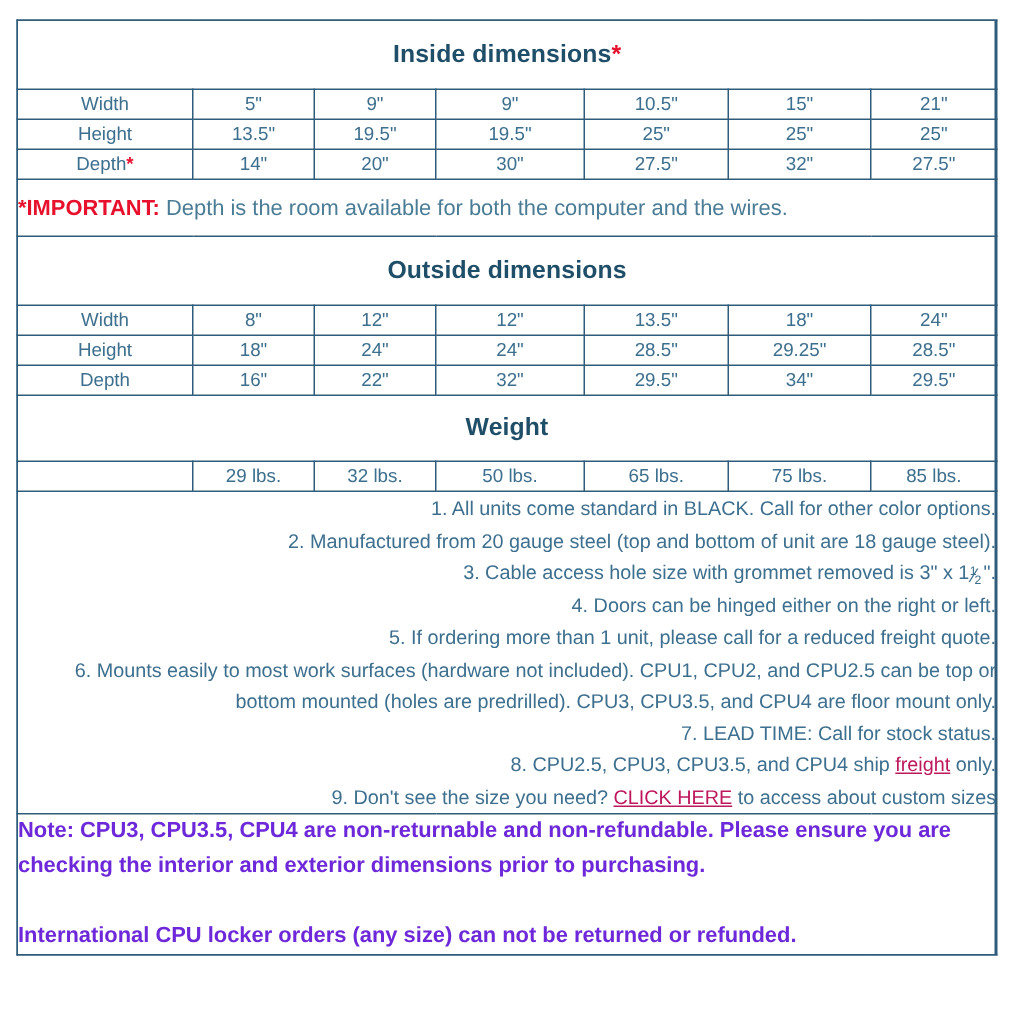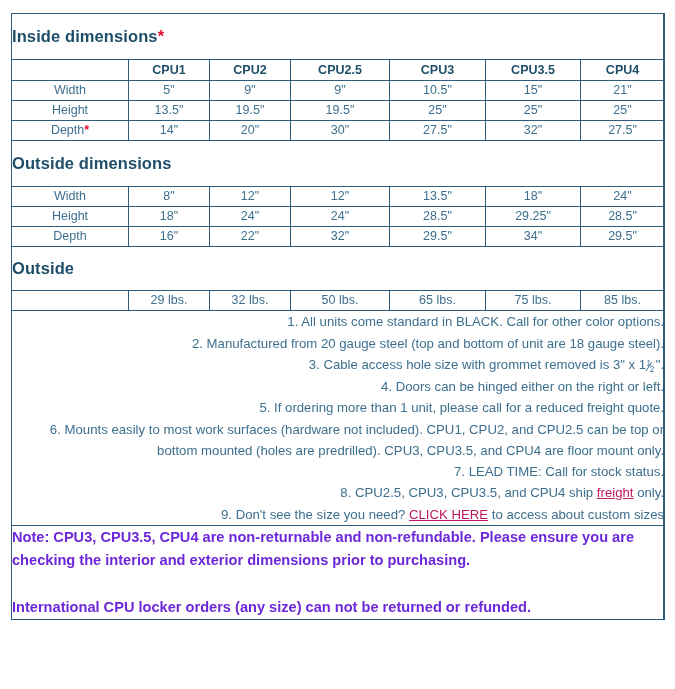--- a/index.html
+++ b/index.html
@@ -47,20 +47,21 @@
   col.c1 { width: 81px; }
   col.c2 { width: 81px; }
   col.c3 { width: 99px; }
   col.c4 { width: 96px; }
   col.c5 { width: 95px; }
   col.c6 { width: 84px; }
 
   
   .section-head {
     height: 45px;
+    text-align: center;
     font-size: 16.5px;
     font-weight: bold;
     color: #1f4e68;
     letter-spacing: 0.1px;
   }
   .section-head.weight-head { height: 43px; }
   .red-star { color: #e8112d; font-weight: bold; }
 
   
   .col-head td {
@@ -172,29 +173,20 @@
         <col class="c6">
     </colgroup>
     <tbody>
 
       <tr>
         <td class="section-head" colspan="7">
           <span>Inside dimensions</span><span class="red-star">*</span>
         </td>
       </tr>
 
-      <tr class="col-head">
-        <td></td>
-        <td>CPU1</td>
-        <td>CPU2</td>
-        <td>CPU2.5</td>
-        <td>CPU3</td>
-        <td>CPU3.5</td>
-        <td>CPU4</td>
-      </tr>
 
       <tr class="data-row">
         <td class="row-label">Width</td>
         <td>5"</td>
         <td>9"</td>
         <td>9"</td>
         <td>10.5"</td>
         <td>15"</td>
         <td>21"</td>
       </tr>
@@ -212,20 +204,25 @@
       <tr class="data-row">
         <td class="row-label"><span>Depth</span><span class="red-star">*</span></td>
         <td>14"</td>
         <td>20"</td>
         <td>30"</td>
         <td>27.5"</td>
         <td>32"</td>
         <td>27.5"</td>
       </tr>
 
+      <tr class="important-row">
+        <td colspan="7">
+          <span class="important-label">*IMPORTANT:</span><span> Depth is the room available for both the computer and the wires.</span>
+        </td>
+      </tr>
 
       <tr>
         <td class="section-head" colspan="7">Outside dimensions</td>
       </tr>
 
       <tr class="data-row">
         <td class="row-label">Width</td>
         <td>8"</td>
         <td>12"</td>
         <td>12"</td>
@@ -248,21 +245,21 @@
         <td class="row-label">Depth</td>
         <td>16"</td>
         <td>22"</td>
         <td>32"</td>
         <td>29.5"</td>
         <td>34"</td>
         <td>29.5"</td>
       </tr>
 
       <tr>
-        <td class="section-head weight-head" colspan="7">Outside</td>
+        <td class="section-head weight-head" colspan="7">Weight</td>
       </tr>
 
       <tr class="data-row">
         <td class="row-label"></td>
         <td>29 lbs.</td>
         <td>32 lbs.</td>
         <td>50 lbs.</td>
         <td>65 lbs.</td>
         <td>75 lbs.</td>
         <td>85 lbs.</td>

